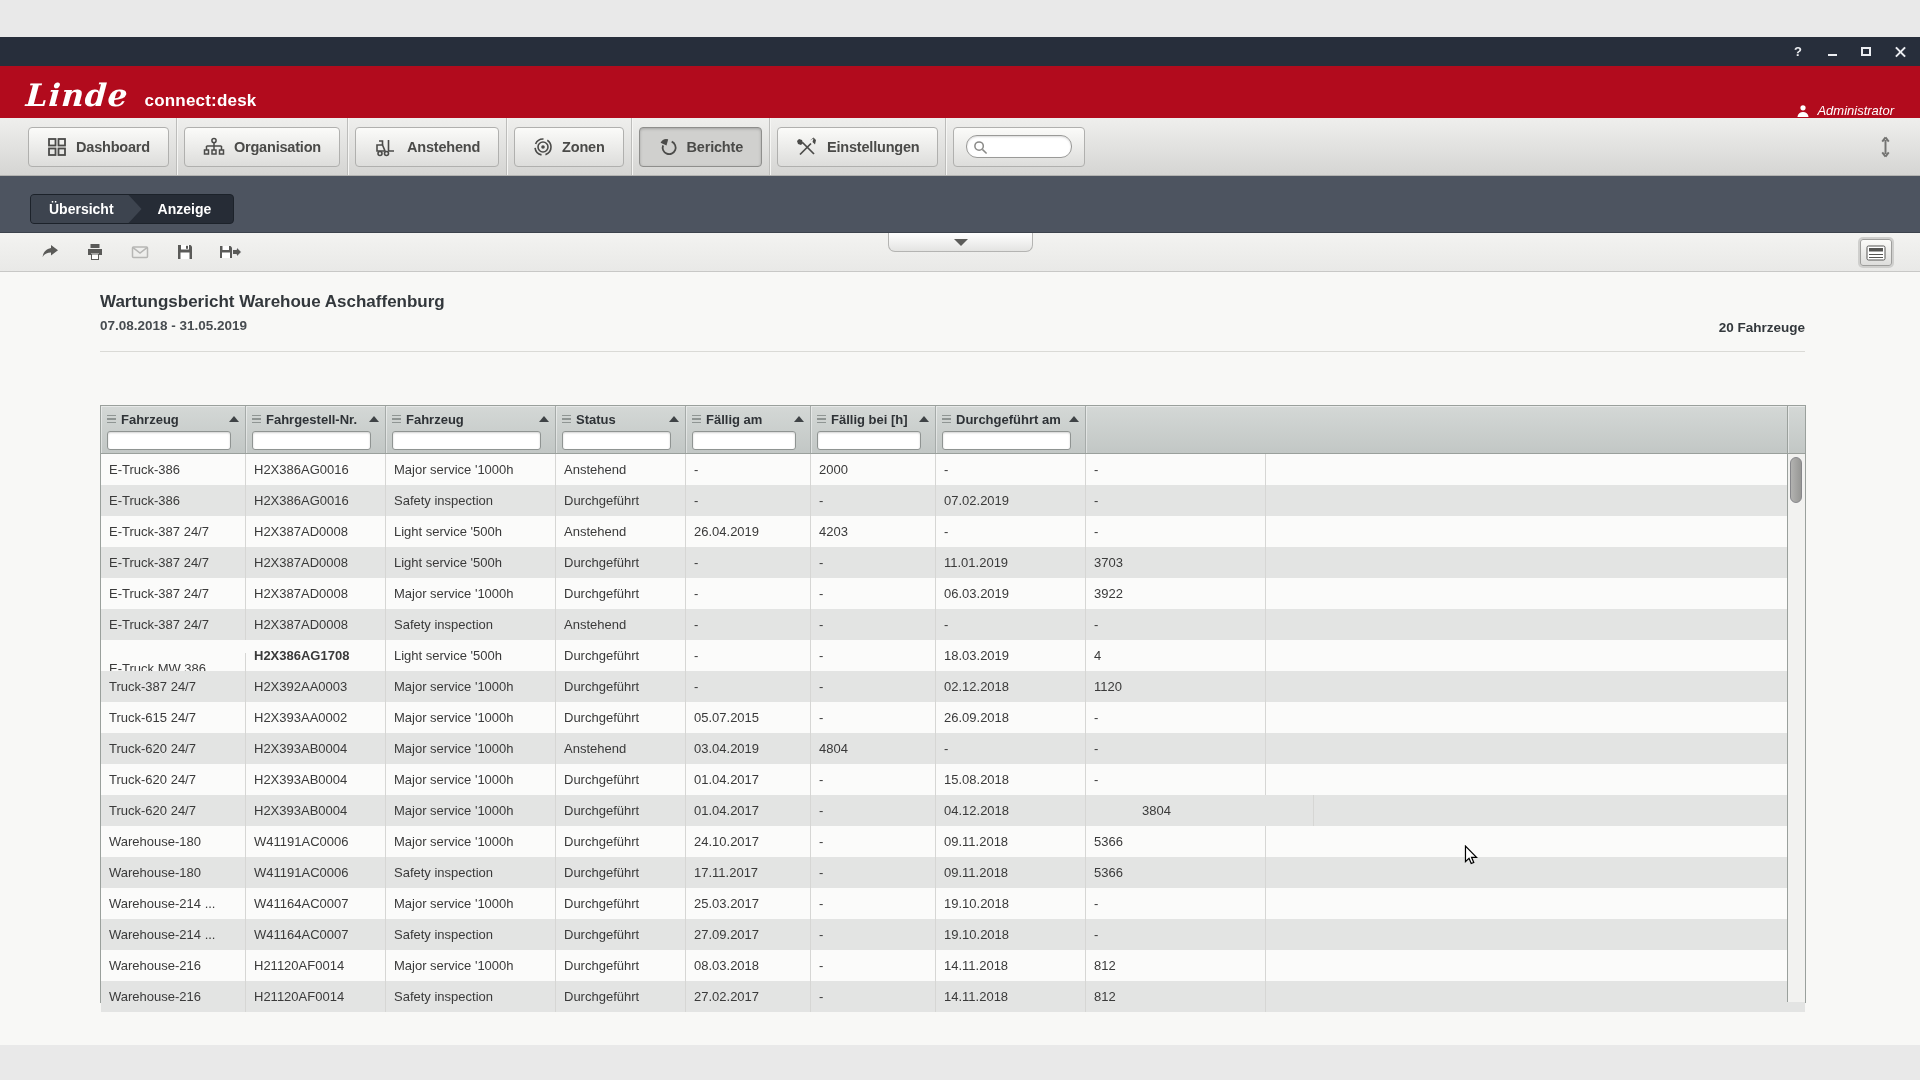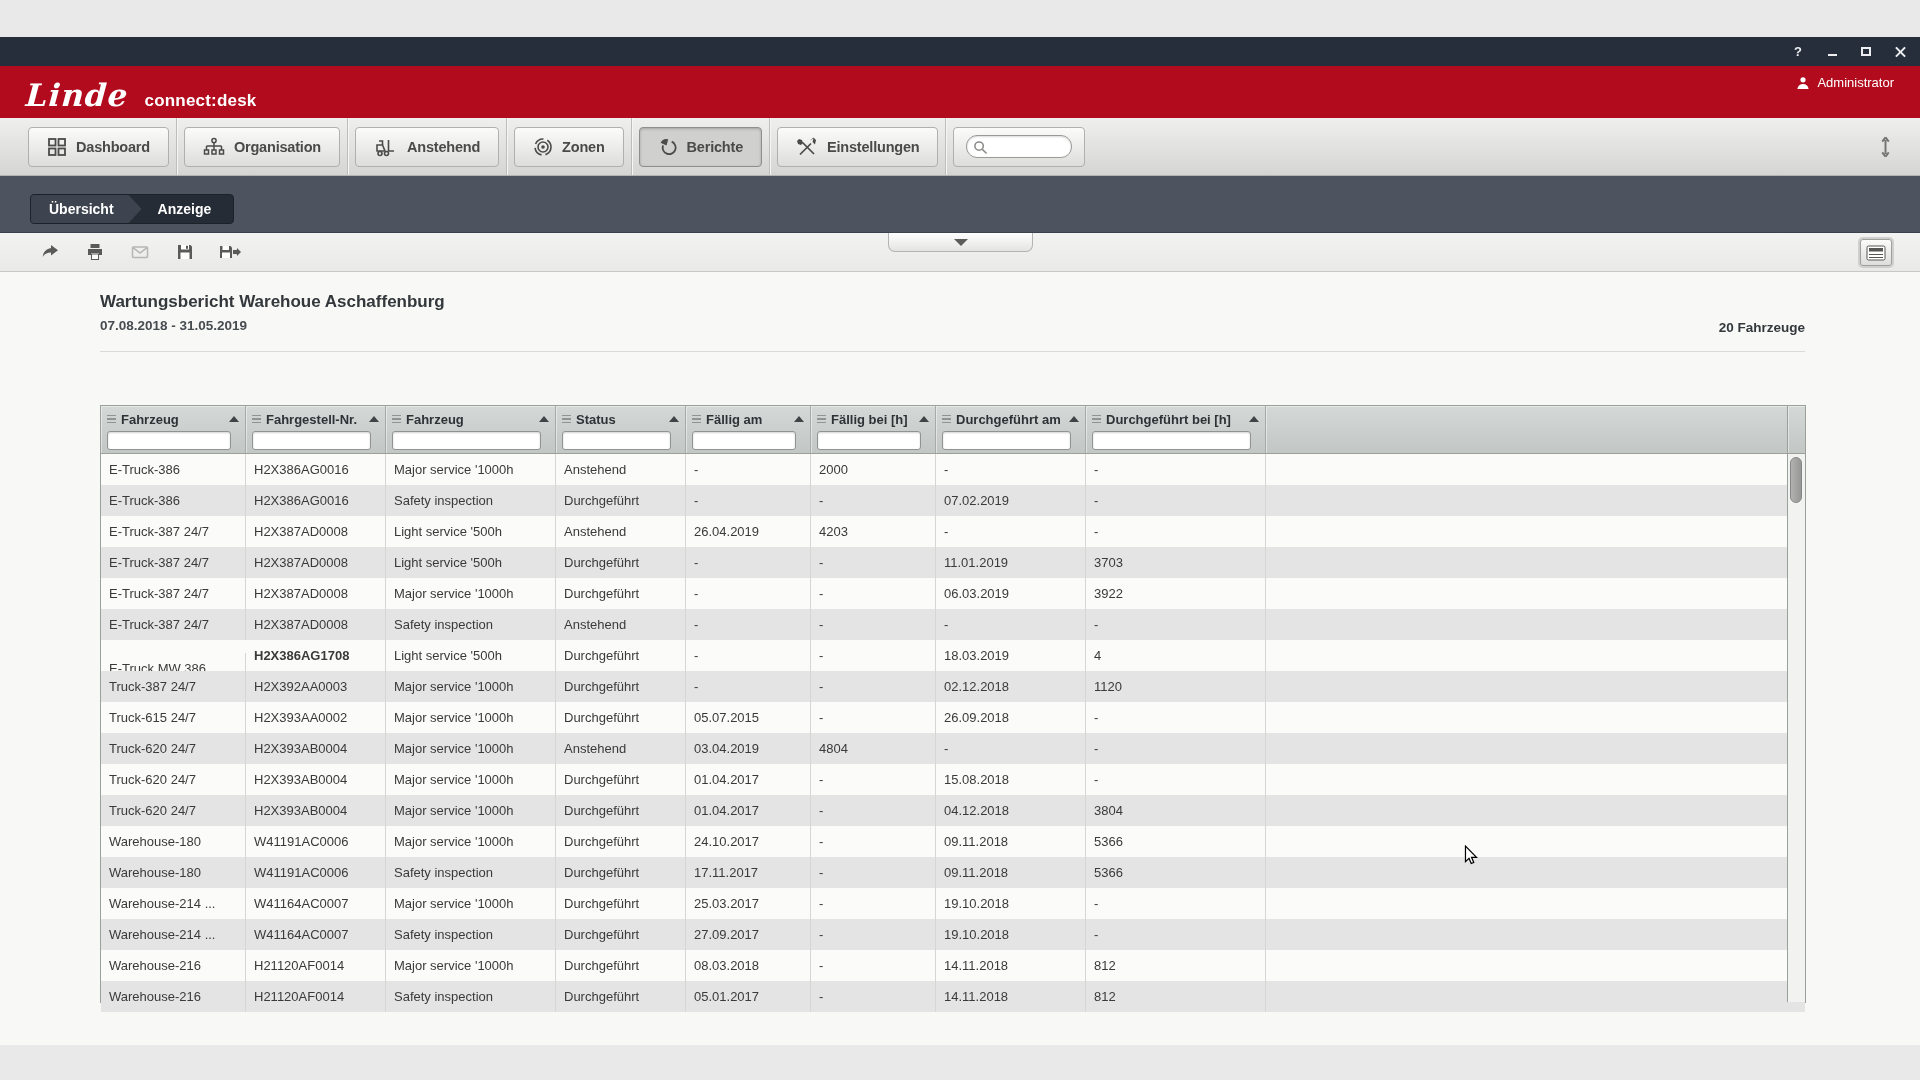--- a/index.html
+++ b/index.html
@@ -17,21 +17,21 @@
   .glyph-max { width:10px; height:9px; border:2px solid #eceef2; }
   .glyph-close { position:relative; width:11px; height:11px; }
   .glyph-close i, .glyph-close b { position:absolute; left:-1px; top:4.5px; width:13px; height:2px; background:#eceef2; }
   .glyph-close i { transform:rotate(45deg); } .glyph-close b { transform:rotate(-45deg); }
 
   
   .redbar { position:absolute; left:0; top:29px; width:100%; height:52px; background:#b20b1d; }
   .brand { position:absolute; left:26px; bottom:5px; display:flex; align-items:baseline; gap:16px; color:#fff; }
   .brand-logo { font-family:"DejaVu Serif", serif; font-style:italic; font-weight:bold; font-size:31px; letter-spacing:1px; transform:skewX(-4deg); }
   .brand-product { font-size:17px; font-weight:bold; letter-spacing:.2px; }
-  .userbox { position:absolute; right:26px; bottom:28px; display:flex; align-items:flex-end; gap:7px; color:#fff; font-size:13px; }
+  .userbox { position:absolute; right:26px; bottom:0; display:flex; align-items:flex-end; gap:7px; color:#fff; font-size:13px;font-style:italic; }
 
   
   .navbar { position:absolute; left:0; top:81px; width:100%; height:58px; background:linear-gradient(#efefed,#d5d5d3); border-bottom:1px solid #b3b3b1; display:flex; align-items:center; padding-left:28px; }
   .nav-sep { width:1px; align-self:stretch; background:#bdbdbb; box-shadow:1px 0 0 #f6f6f4; margin:0 7px; }
   .tab { display:inline-flex; align-items:center; gap:9px; height:40px; padding:0 18px; border:1px solid #b0b0ae; border-radius:4px; background:linear-gradient(#fbfbf9,#dddddb); color:#4a4a48; font-size:14.5px; font-weight:bold; letter-spacing:-0.2px; cursor:default; }
   .tab.active { background:#d0d0ce; border-color:#8e8e8c; box-shadow:inset 0 1px 3px rgba(0,0,0,.22); }
   .tab svg { flex:none; }
   .searchgroup { display:inline-flex; align-items:center; height:40px; padding:0 12px; border:1px solid #b0b0ae; border-radius:4px; background:linear-gradient(#fbfbf9,#dddddb); }
   .searchbox { position:relative; width:106px; height:23px; background:#fff; border:1px solid #9a9a98; border-radius:11px; box-shadow:inset 0 1px 2px rgba(0,0,0,.15); }
   .searchbox svg { position:absolute; left:6px; top:4px; }
@@ -345,32 +345,20 @@
               <span class="menu-icon">
                 <i></i>
                 <i></i>
                 <i></i>
               </span>
               <span class="th-label">Durchgeführt am</span>
               <span class="sort-asc"></span>
             </div>
             <input class="th-filter" value="" style="">
           </div>
-          <div class="th" style="width: 180px;">
-            <div class="th-top">
-              <span class="menu-icon">
-                <i></i>
-                <i></i>
-                <i></i>
-              </span>
-              <span class="th-label">Durchgeführt bei [h]</span>
-              <span class="sort-asc"></span>
-            </div>
-            <input class="th-filter" value="" style="">
-          </div>
           <div class="th fillcell"></div>
           <div class="th corner"></div>
         </div>
       <div class="grid-body">
           <div class="tr">
             <div class="td" style="width: 145px;">E-Truck-386</div>
             <div class="td" style="width: 140px;">H2X386AG0016</div>
             <div class="td" style="width: 170px;">Major service '1000h</div>
             <div class="td" style="width: 130px;">Anstehend</div>
             <div class="td" style="width: 125px;">-</div>
@@ -490,21 +478,21 @@
             <div class="td fillcell"></div>
           </div>
           <div class="tr">
             <div class="td" style="width: 145px;">Truck-620 24/7</div>
             <div class="td" style="width: 140px;">H2X393AB0004</div>
             <div class="td" style="width: 170px;">Major service '1000h</div>
             <div class="td" style="width: 130px;">Durchgeführt</div>
             <div class="td" style="width: 125px;">01.04.2017</div>
             <div class="td" style="width: 125px;">-</div>
             <div class="td" style="width: 150px;">04.12.2018</div>
-            <div class="td" style="width: 180px;">3804</div>
+            <div class="td" style="width: 180px; margin-left: 48px;">3804</div>
             <div class="td fillcell"></div>
           </div>
           <div class="tr">
             <div class="td" style="width: 145px;">Warehouse-180</div>
             <div class="td" style="width: 140px;">W41191AC0006</div>
             <div class="td" style="width: 170px;">Major service '1000h</div>
             <div class="td" style="width: 130px;">Durchgeführt</div>
             <div class="td" style="width: 125px;">24.10.2017</div>
             <div class="td" style="width: 125px;">-</div>
             <div class="td" style="width: 150px;">09.11.2018</div>
@@ -553,21 +541,21 @@
             <div class="td" style="width: 125px;">-</div>
             <div class="td" style="width: 150px;">14.11.2018</div>
             <div class="td" style="width: 180px;">812</div>
             <div class="td fillcell"></div>
           </div>
           <div class="tr">
             <div class="td" style="width: 145px;">Warehouse-216</div>
             <div class="td" style="width: 140px;">H21120AF0014</div>
             <div class="td" style="width: 170px;">Safety inspection</div>
             <div class="td" style="width: 130px;">Durchgeführt</div>
-            <div class="td" style="width: 125px;">05.01.2017</div>
+            <div class="td" style="width: 125px;">27.02.2017</div>
             <div class="td" style="width: 125px;">-</div>
             <div class="td" style="width: 150px;">14.11.2018</div>
             <div class="td" style="width: 180px;">812</div>
             <div class="td fillcell"></div>
           </div>
         </div>
       <div class="vscroll" style="top:48px;">
         <div class="vthumb"></div>
       </div>
     </div>

